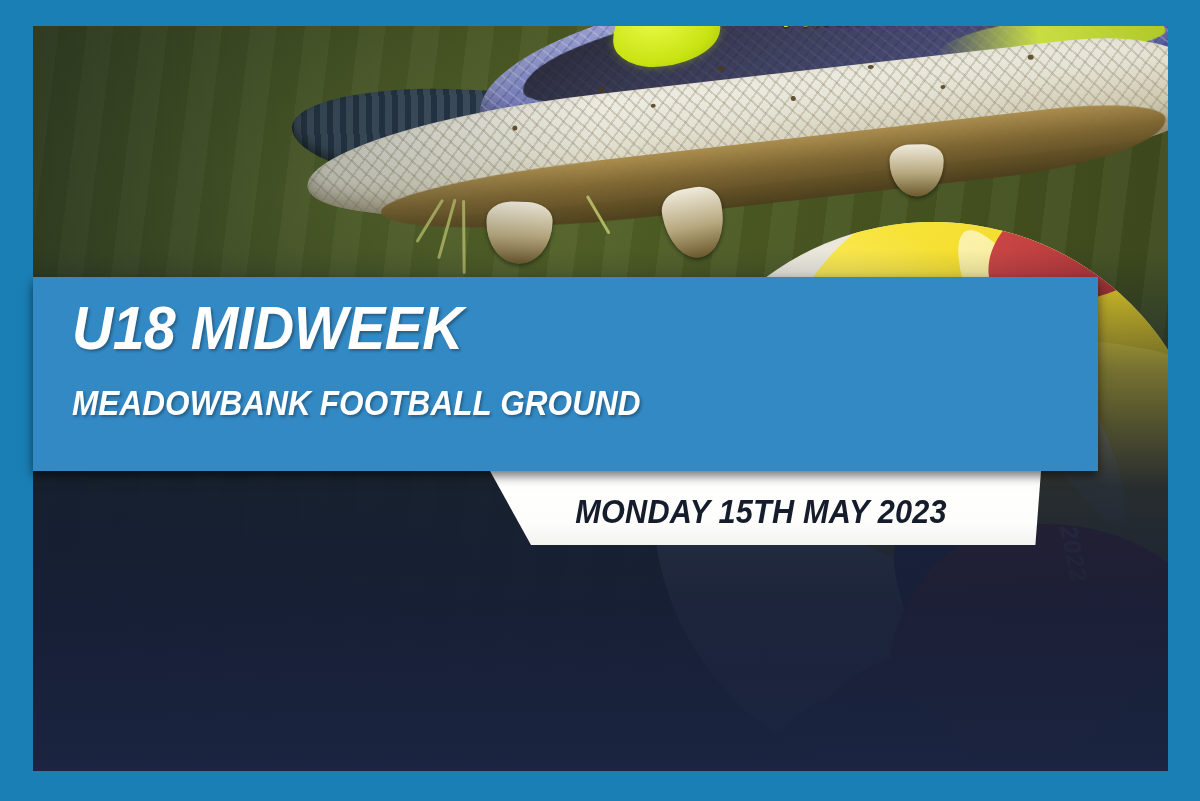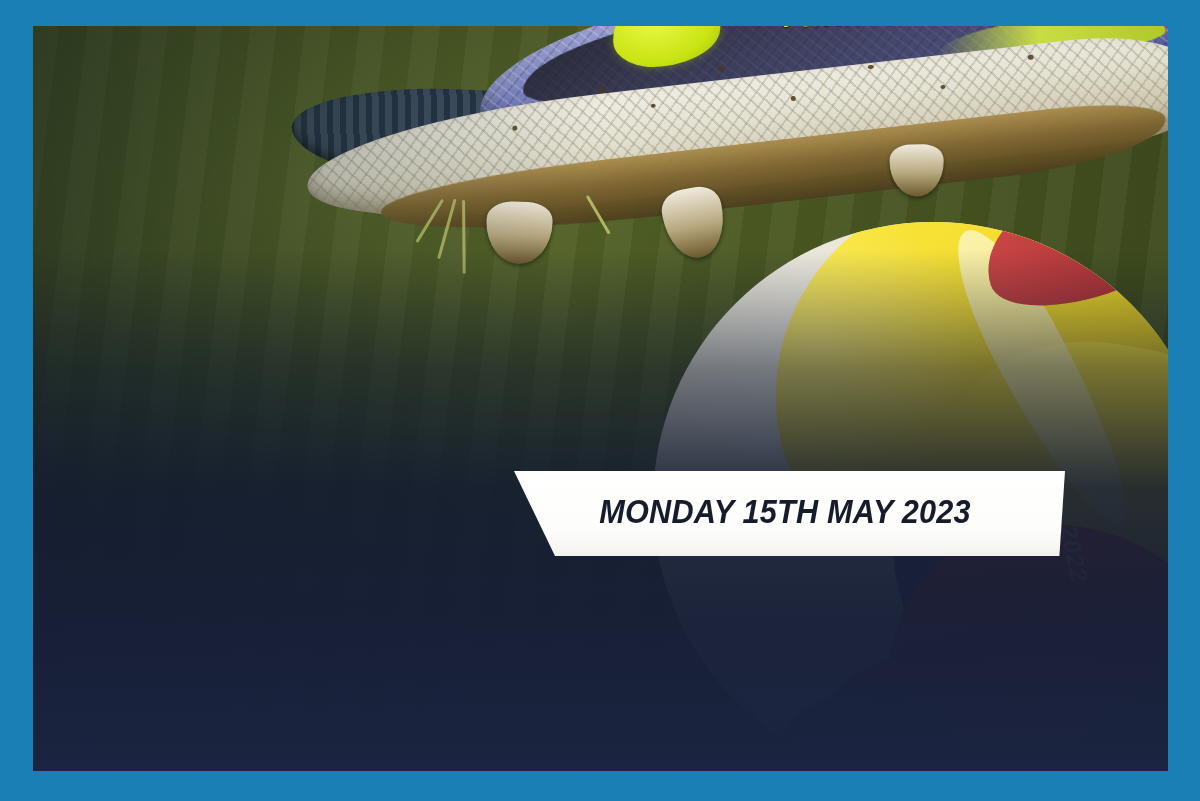--- a/index.html
+++ b/index.html
@@ -257,22 +257,22 @@
     font-size:35px;line-height:1;
     letter-spacing:.1px;
     transform:scaleX(.90);transform-origin:left center;
     text-shadow:2px 2px 3px rgba(0,0,0,.30);
     white-space:nowrap;
   }
 
   
   .date-banner{
     position:absolute;
-    left:505px;top:471px;
-    width:560px;height:85px;
+    left:481px;top:471px;
+    width:560px;height:74px;
     background:linear-gradient(180deg,#ffffff 0%,#fdfdfb 70%,#f2f2ef 100%);
     clip-path:polygon(9px 0, 100% 0, 99% 100%, 50px 100%);
     box-shadow:0 6px 12px rgba(0,0,0,.5);
     z-index:5;
   }
   .date-text{
     position:absolute;left:0;right:0;top:24px;
     text-align:center;
     color:#151c2c;
     font-family:"Liberation Sans","DejaVu Sans",sans-serif;
@@ -334,14 +334,18 @@
     </div>
 
     <div class="photo-shade-left"></div>
     <div class="photo-shade"></div>
   </div>
 
   <div class="date-banner">
     <div class="date-text">MONDAY 15TH MAY 2023</div>
   </div>
 
+  <div class="title-banner">
+    <div class="title-main">U18 MIDWEEK</div>
+    <div class="title-sub">MEADOWBANK FOOTBALL GROUND</div>
+  </div>
 
 </div>
 
 </body></html>

